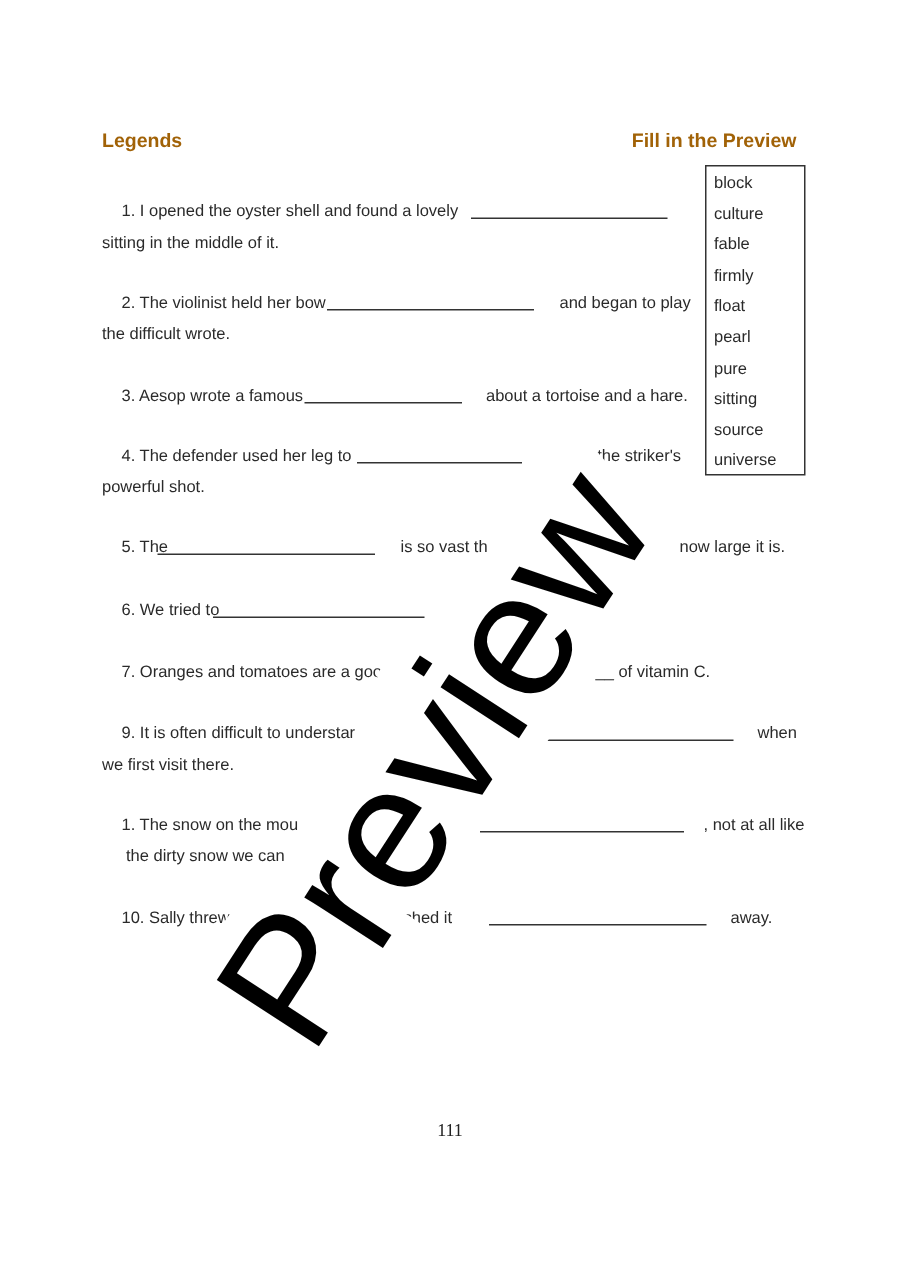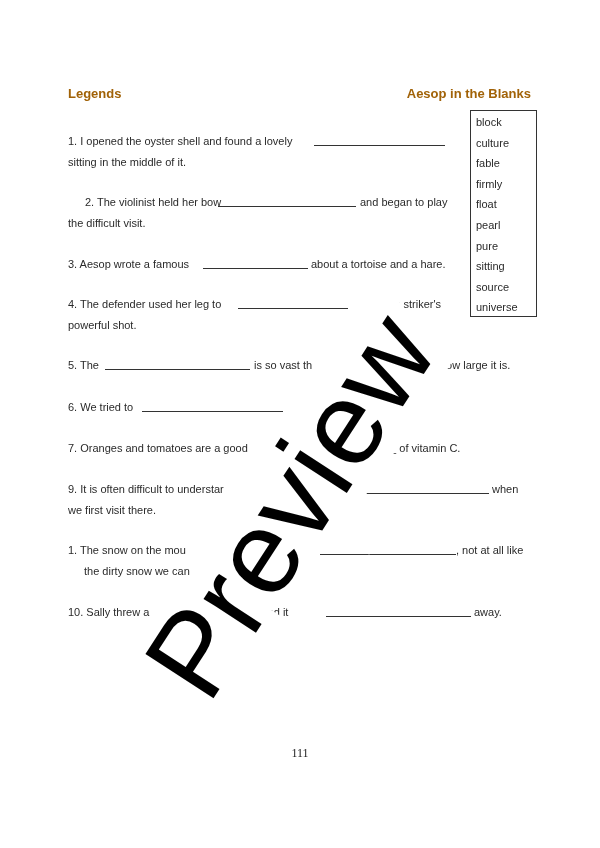--- a/index.html
+++ b/index.html
@@ -14,21 +14,21 @@
   .title-left { left: 68px; }
   .title-right { right: 69px; }
 
   .wordbank {
     position: absolute; left: 470px; top: 110px; width: 67px; height: 207px;
     border: 1px solid #333; box-sizing: border-box; padding: 1px 0 0 5px;
   }
   .wordbank .word { font-size: 11px; line-height: 20.6px; color: #2a2a2a; white-space: nowrap; }
 
   .q { position: absolute; left: 68px; font-size: 11px; line-height: 21px; color: #2a2a2a; white-space: nowrap; }
-  .seg { position: absolute; top: 0; white-space: nowrap; }
+  .seg { position: absolute; top: 0; white-space: nowrap; margin-left: 13px; }
   .blank { position: absolute; top: 14px; height: 0; border-bottom: 1px solid #333; }
   .line2 { position: absolute; top: 21px; white-space: nowrap; }
 
   .pagenum {
     position: absolute; left: 0; width: 600px; top: 746px; text-align: center;
     font-family: "Liberation Serif", serif; font-size: 12px; color: #222;
   }
 
   .watermark {
     position: absolute; left: 290px; top: 505px; width: 0; height: 0;
@@ -40,21 +40,21 @@
     color: #000; white-space: nowrap; letter-spacing: 1px;
     -webkit-text-stroke: 34px #ffffff; paint-order: stroke fill;
   }
 </style>
 </head>
 <body>
 
 <div class="page">
 
   <div class="title-left">Legends</div>
-  <div class="title-right">Aesop in the Blanks</div>
+  <div class="title-right">Fill in the Preview</div>
 
   <div class="wordbank">
     <div class="word">block</div>
     <div class="word">culture</div>
     <div class="word">fable</div>
     <div class="word">firmly</div>
     <div class="word">float</div>
     <div class="word">pearl</div>
     <div class="word">pure</div>
     <div class="word">sitting</div>
@@ -62,24 +62,24 @@
     <div class="word">universe</div>
   </div>
 
   <div class="q" style="top:131px;">
     <span class="seg" style="left:0;">1. I opened the oyster shell and found a lovely</span>
     <span class="blank" style="left:246px;width:131px;"></span>
     <span class="line2" style="left:0;">sitting in the middle of it.</span>
   </div>
 
   <div class="q" style="top:192px;">
-    <span class="seg" style="left:17px;">2. The violinist held her bow</span>
+    <span class="seg" style="left:0;">2. The violinist held her bow</span>
     <span class="blank" style="left:150px;width:138px;"></span>
     <span class="seg" style="left:292px;">and began to play</span>
-    <span class="line2" style="left:0;">the difficult visit.</span>
+    <span class="line2" style="left:0;">the difficult wrote.</span>
   </div>
 
   <div class="q" style="top:254px;">
     <span class="seg" style="left:0;">3. Aesop wrote a famous</span>
     <span class="blank" style="left:135px;width:105px;"></span>
     <span class="seg" style="left:243px;">about a tortoise and a hare.</span>
   </div>
 
   <div class="q" style="top:294px;">
     <span class="seg" style="left:0;">4. The defender used her leg to</span>

